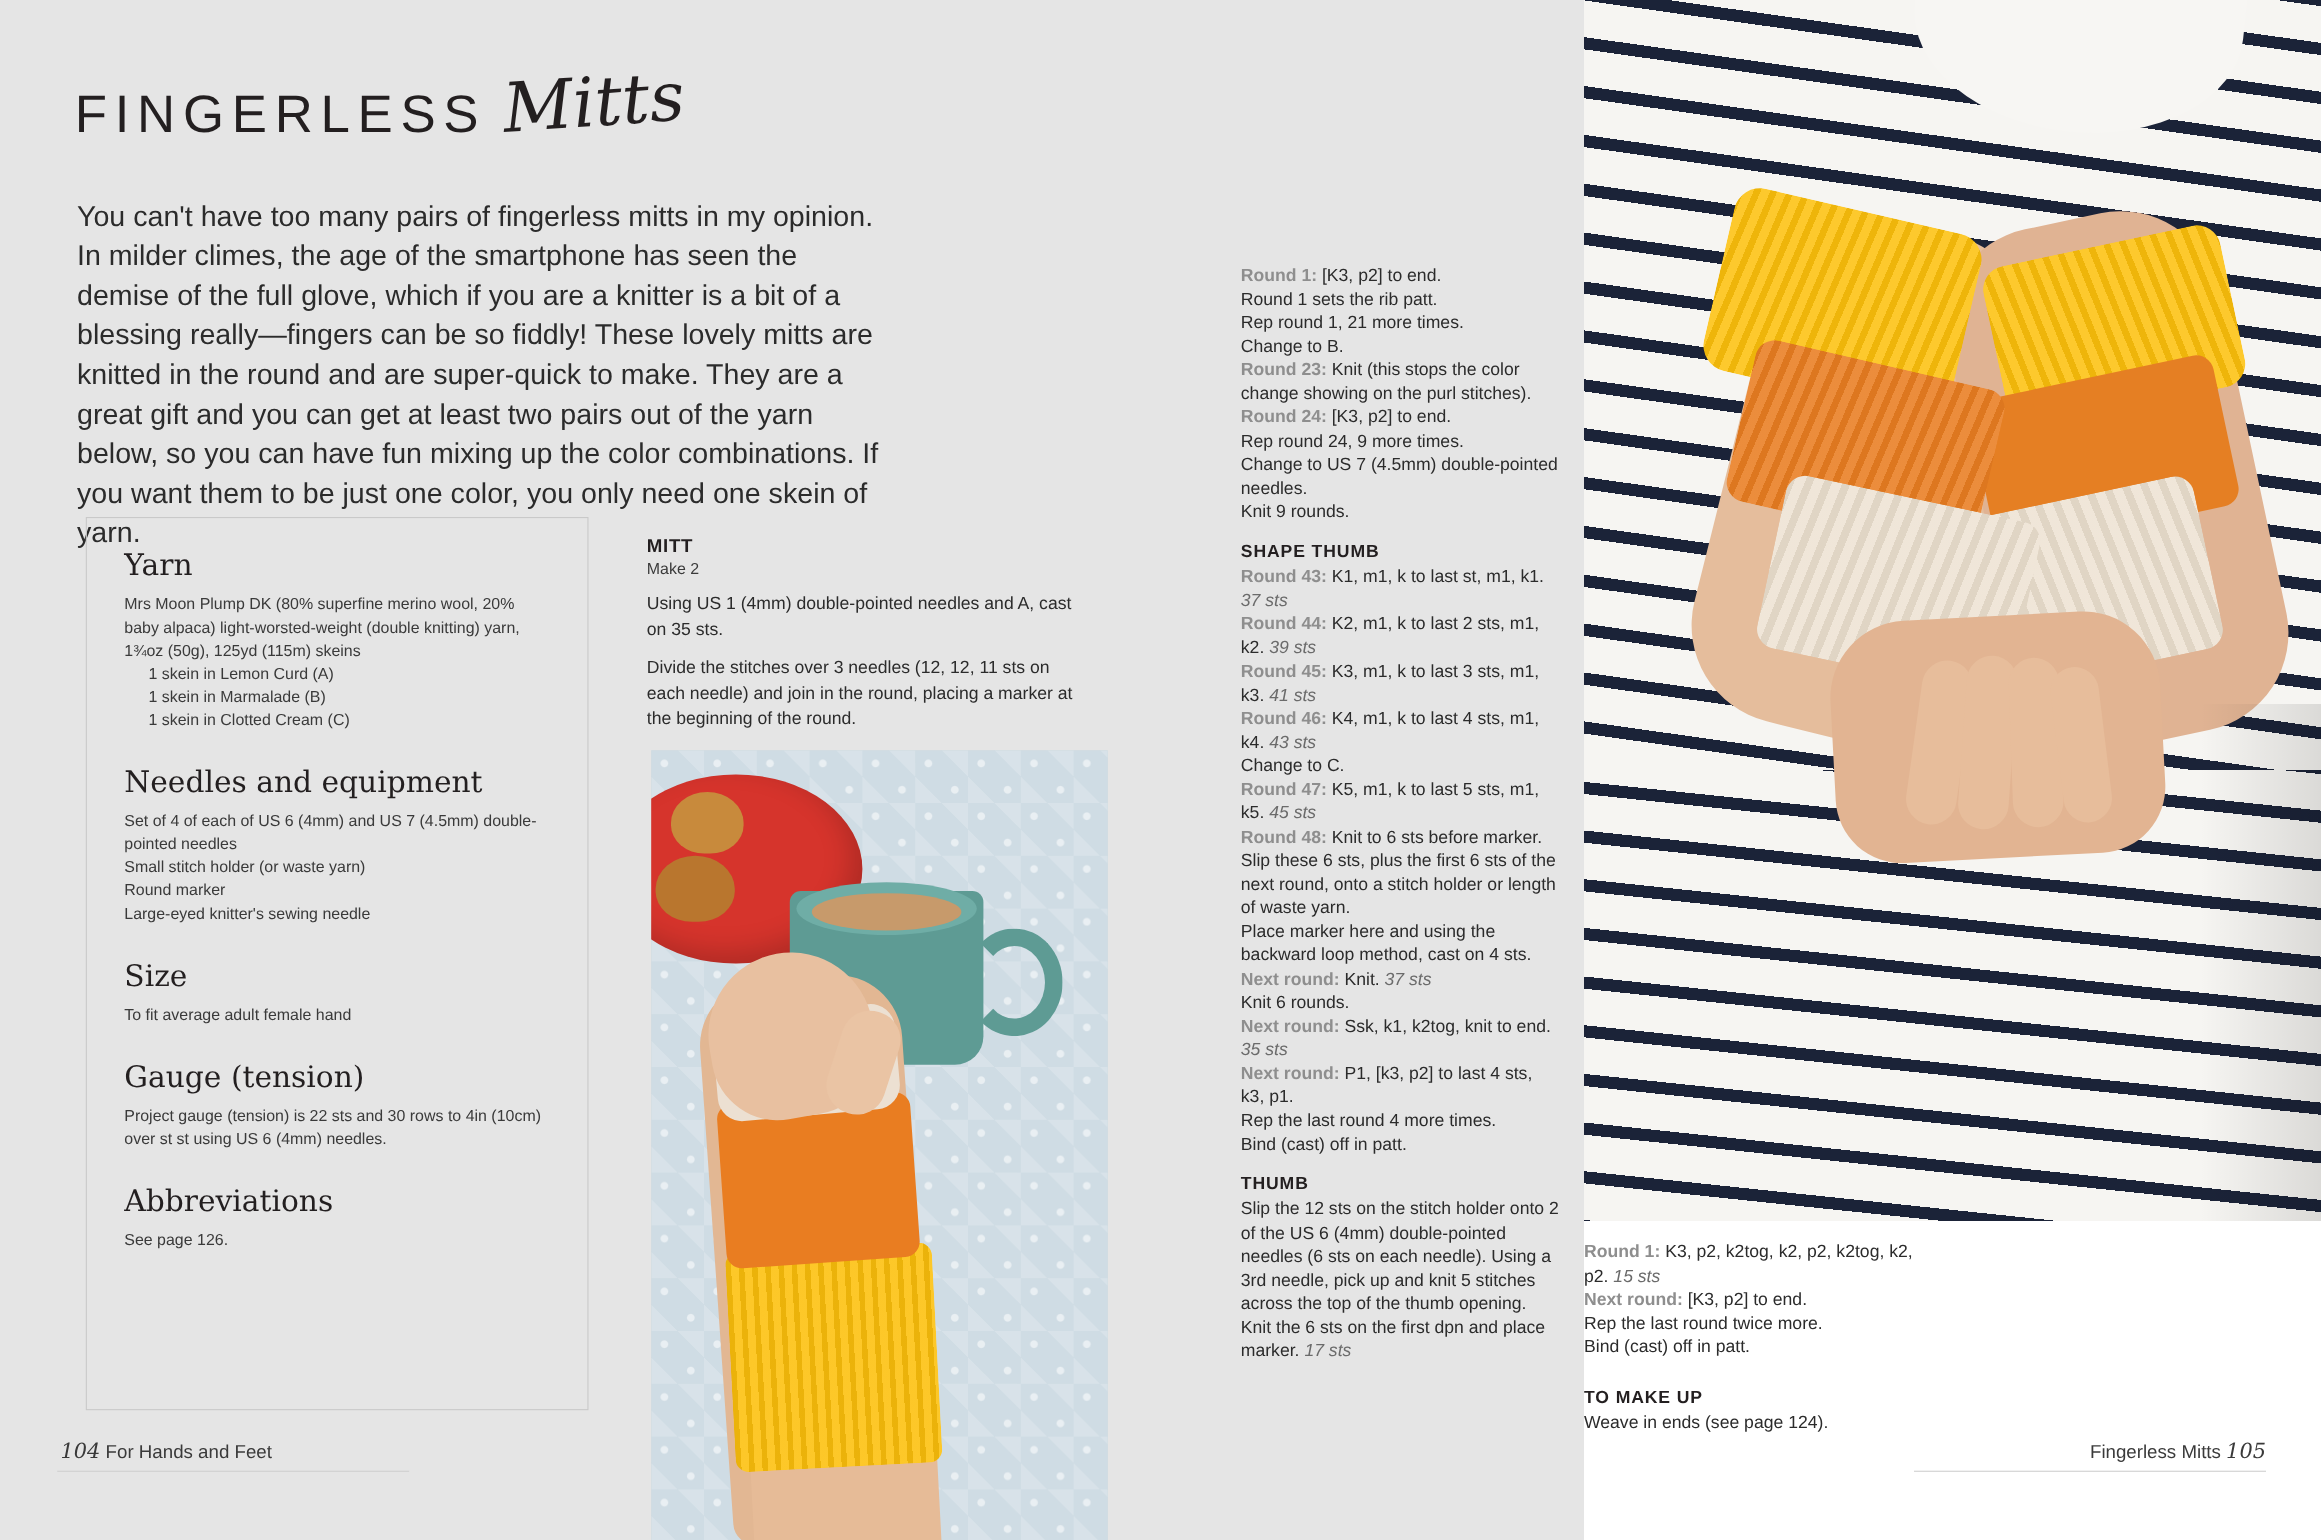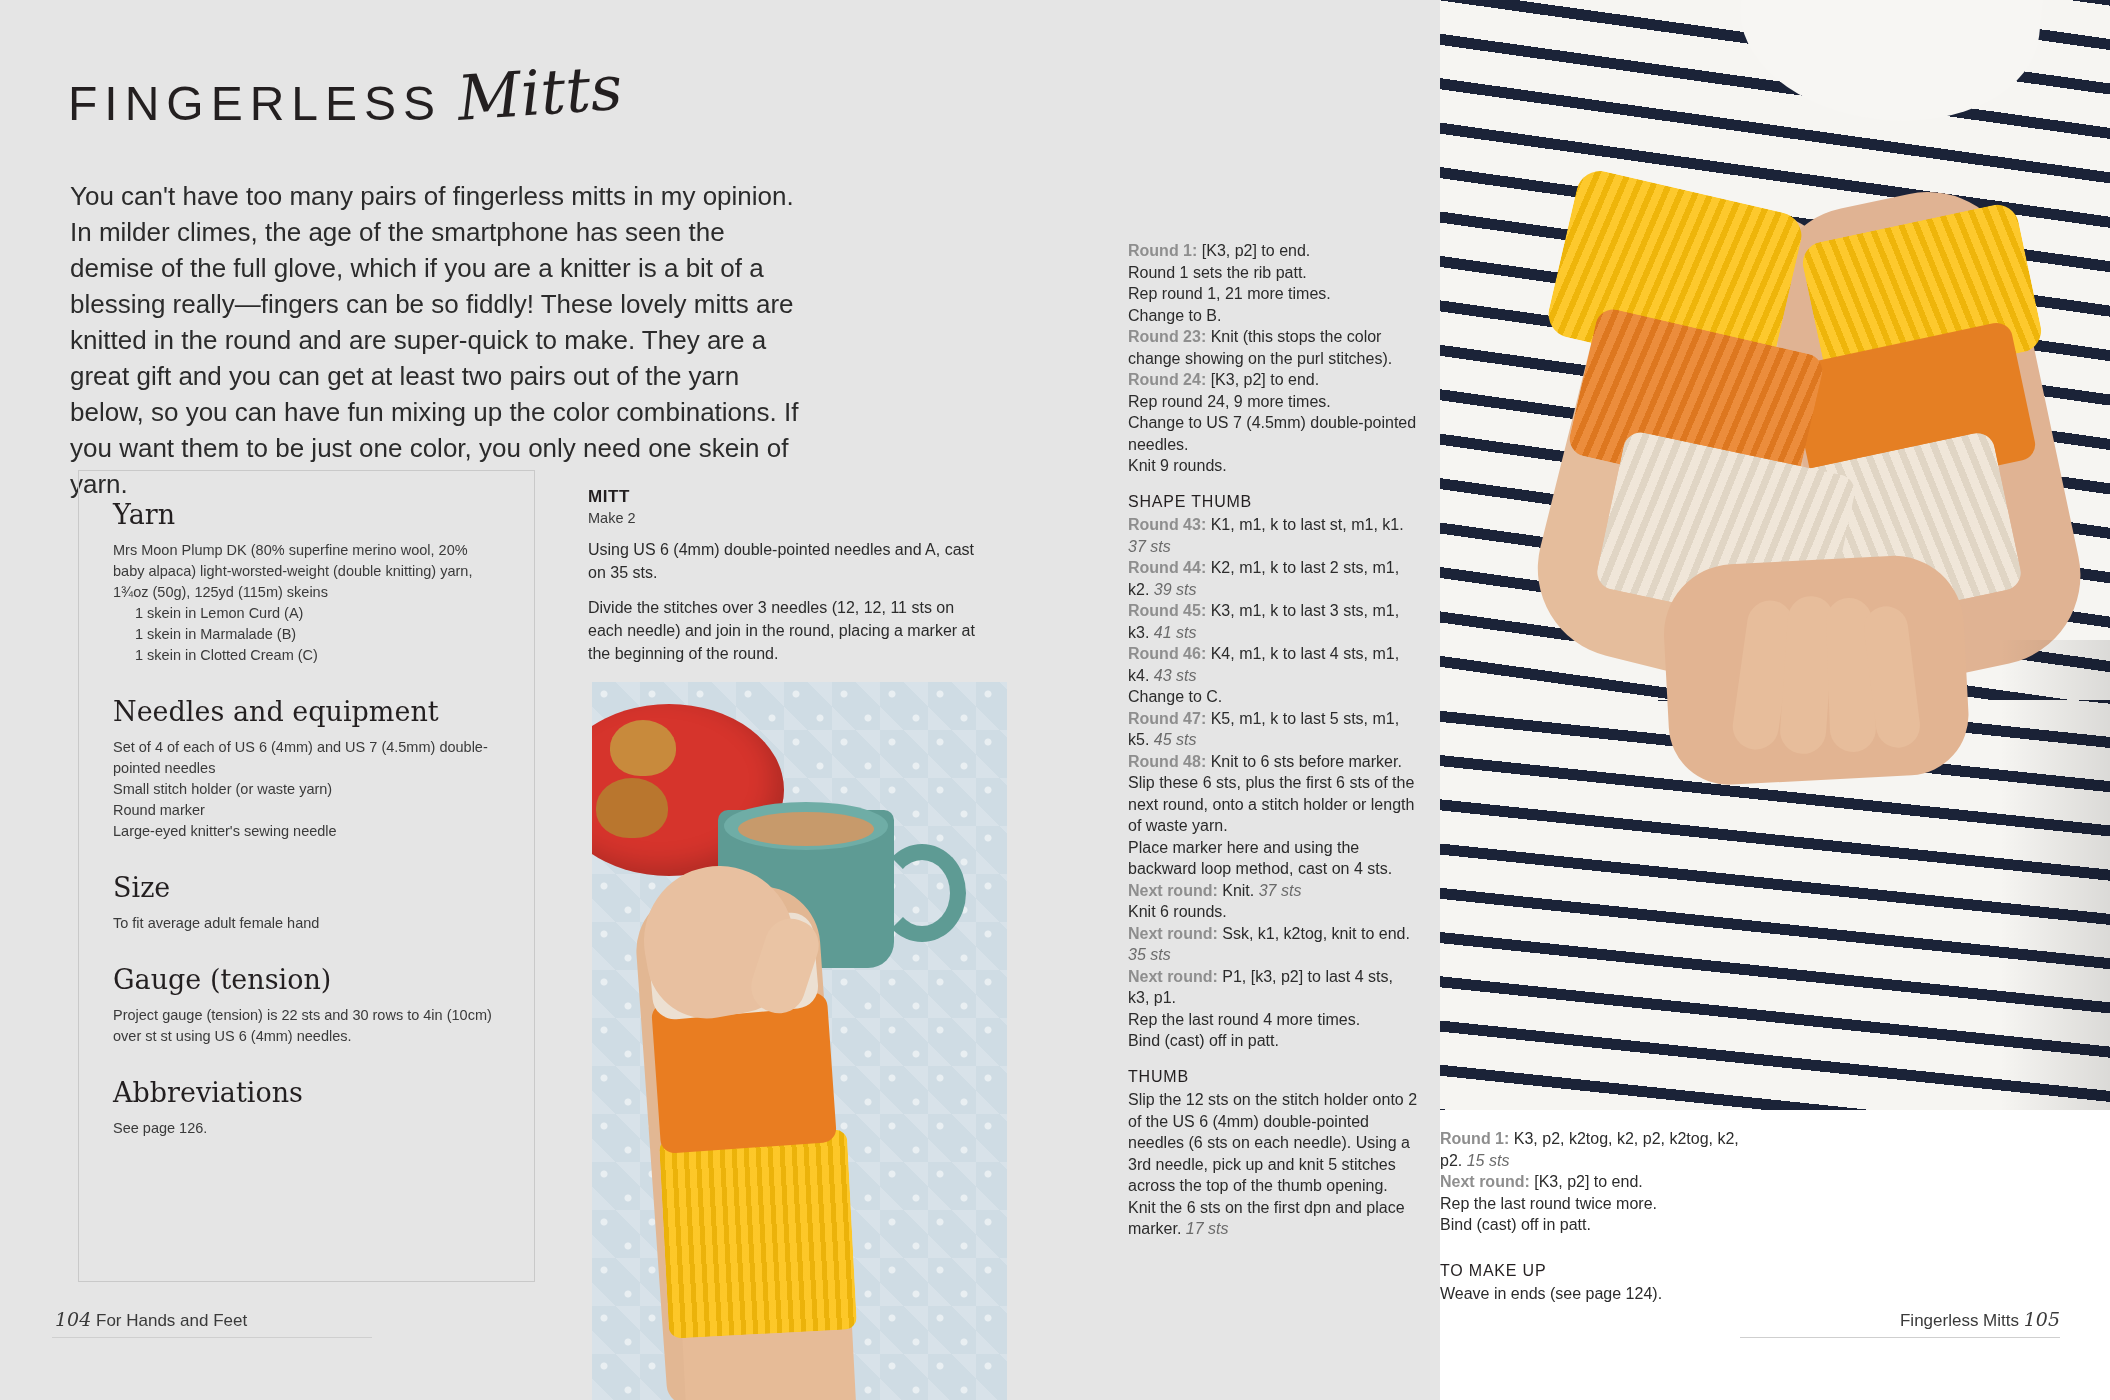--- a/index.html
+++ b/index.html
@@ -84,21 +84,21 @@
   .folio-left{position:absolute;left:55px;top:1308px;font-size:17px;color:#3a3a3a;}
   .folio-left .num{font-family:"DejaVu Serif", serif;font-style:italic;font-size:19px;}
   .folio-rule-left{position:absolute;left:52px;top:1337px;width:320px;height:1px;background:#cfcfcf;}
 
   
   .col{position:absolute;font-size:16px;line-height:21.5px;color:#2b2b2b;}
   .col1{left:1128px;top:240px;width:290px;}
   .col2{left:1440px;top:1128px;width:300px;}
   .rnd{color:#8e8e8e;font-weight:bold;}
   .sts{font-style:italic;color:#6b6b6b;}
-  .sect{font-size:16px;font-weight:normal;letter-spacing:.4px;margin-top:14px;margin-bottom:2px;color:#231f20;}
+  .sect{font-size:16px;font-weight:bold;letter-spacing:.4px;margin-top:14px;margin-bottom:2px;color:#231f20;}
   .sect.caps{letter-spacing:.8px;}
 
   
   .photo-right{position:absolute;left:1440px;top:0;width:670px;height:1110px;overflow:hidden;background:#f2f1ef;}
   .pr-bg{position:absolute;inset:0;background:#f4f3f1;}
   .stripes{position:absolute;inset:-40px -40px;
     background-image:repeating-linear-gradient(8deg, #1b2338 0 11px, #f6f5f2 11px 44px);}
   .pr-neck{position:absolute;left:300px;top:-80px;width:300px;height:200px;background:#f7f6f3;border-radius:0 0 50% 50%;transform:rotate(6deg);}
   .pr-armL{position:absolute;left:132px;top:200px;width:240px;height:470px;background:#e5bd9c;border-radius:90px;transform:rotate(14deg);}
   .pr-armR{position:absolute;left:360px;top:196px;width:250px;height:480px;background:#e0b393;border-radius:90px;transform:rotate(-12deg);}
@@ -171,21 +171,21 @@
         <div class="ib-head sub">Abbreviations</div>
         <div class="ib-body">
           <span class="ln">See page 126.</span>
         </div>
       </div>
     </div>
 
     <div class="mitt-col">
       <div class="mitt-title">MITT</div>
       <div class="mitt-sub">Make 2</div>
-      <div class="mitt-body">Using US 6 (4mm) double-pointed needles and A, cast on 35 sts.</div>
+      <div class="mitt-body">Using US 1 (4mm) double-pointed needles and A, cast on 35 sts.</div>
       <div class="mitt-body">Divide the stitches over 3 needles (12, 12, 11 sts on each needle) and join in the round, placing a marker at the beginning of the round.</div>
     </div>
 
     <div class="photo-left">
       <div class="pl-cloth"></div>
       <div class="pl-pattern"></div>
       <div class="pl-plate"></div>
       <div class="pl-cake1"></div>
       <div class="pl-cake2"></div>
       <div class="pl-handle"></div>

